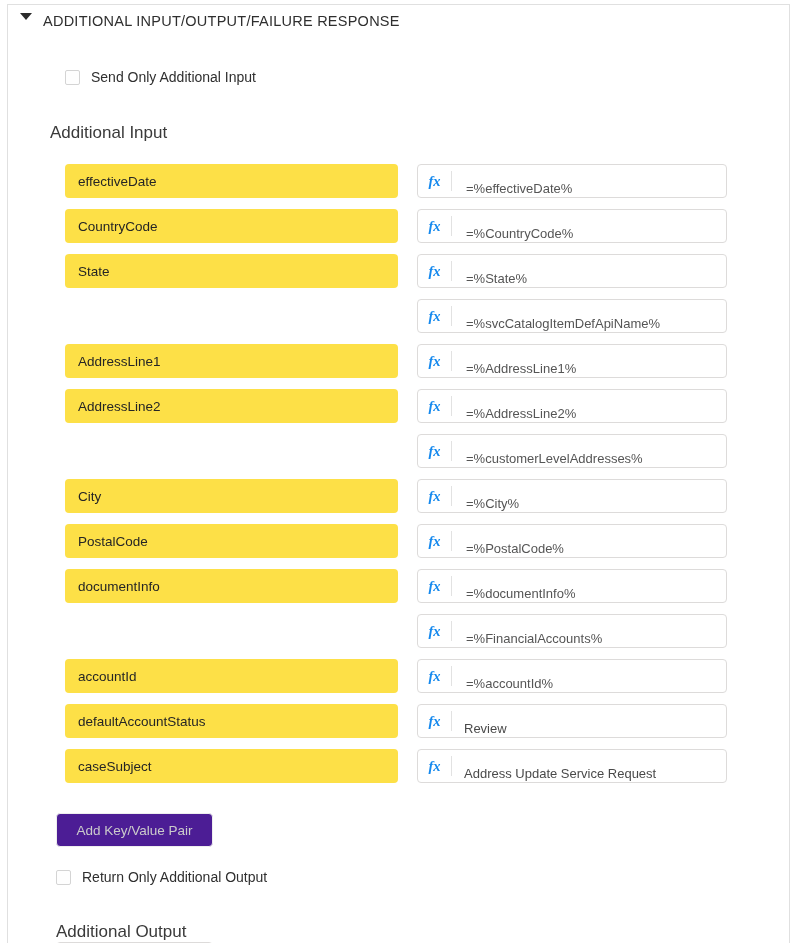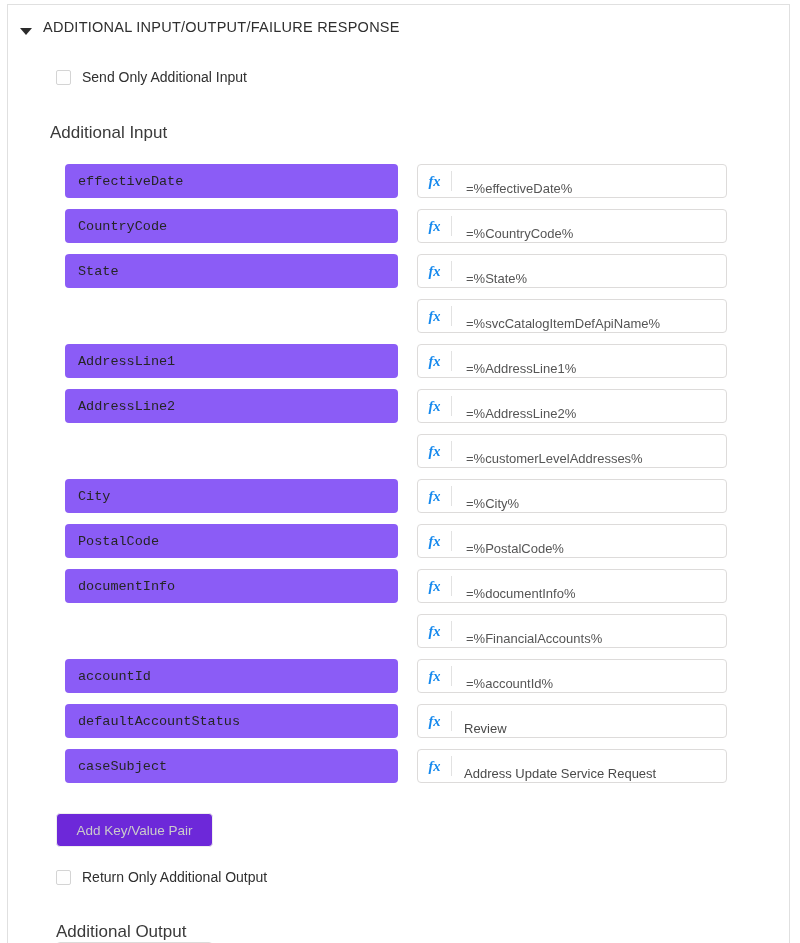--- a/index.html
+++ b/index.html
@@ -20,21 +20,21 @@
     border:1px solid #e0e0e0;
     border-bottom:none;
     box-sizing:border-box;
     overflow:hidden;
   }
 
   
   .section-head{
     position:absolute;
     left:12px; top:8px;
-    display:flex; align-items:flex-end;
+    display:flex; align-items:flex-start;
     height:22px;
   }
   .disclosure{
     width:0;height:0;
     border-left:6px solid transparent;
     border-right:6px solid transparent;
     border-top:7px solid #2b2b2b;
     margin-right:11px;
     cursor:pointer;
   }
@@ -83,31 +83,30 @@
   }
   .kvrow{
     position:relative;
     height:34px;
     margin-bottom:11px;
   }
   .keyfield{
     position:absolute;
     left:0; top:0;
     width:333px; height:34px;
-    background:#8b5cf6;
+    background:#fde047;
     border-radius:4px;
     box-sizing:border-box;
     display:flex; align-items:center;
     padding-left:13px;
     font-size:13.5px;
     color:#252525;
     overflow:hidden;
     white-space:nowrap;
     cursor:text;
-    font-family:Liberation Mono, monospace;
   }
   .valfield{
     position:absolute;
     left:352px; top:0;
     width:310px; height:34px;
     background:#ffffff;
     border:1px solid #dddbda;
     border-radius:4px;
     box-sizing:border-box;
     display:flex; align-items:center;
@@ -141,21 +140,21 @@
   }
   .valtext.literal{padding-left:12px;color:#4a4a4a;}
 
   
   .addbtn{
     position:absolute;
     left:48px; top:808px;
     width:157px; height:34px;
     border:1px solid #eeeeee;
     border-radius:4px;
-    background:#6d28d9;
+    background:#4c1d95;
     box-sizing:border-box;
     display:flex;align-items:center;justify-content:center;
     font-size:13.5px;
     color:#cbcbcb;
     cursor:default;
   }
 
   
   .partial{
     position:absolute;
@@ -170,21 +169,21 @@
 </head>
 <body>
 
 <div class="card">
 
   <div class="section-head">
     <span class="disclosure"></span>
     <span class="section-title">ADDITIONAL INPUT/OUTPUT/FAILURE RESPONSE</span>
   </div>
 
-  <div class="cbrow" style="left:48px; top:64px;">
+  <div class="cbrow" style="left:57px; top:64px;">
     <span class="cbox"></span>
     <span class="cblabel">Send Only Additional Input</span>
   </div>
 
   <div class="sublabel" style="left:42px; top:118px;">Additional Input</div>
 
   <div class="kvlist" id="kvlist">
       <div class="kvrow">
         <div class="keyfield">effectiveDate</div>
         <div class="valfield">

